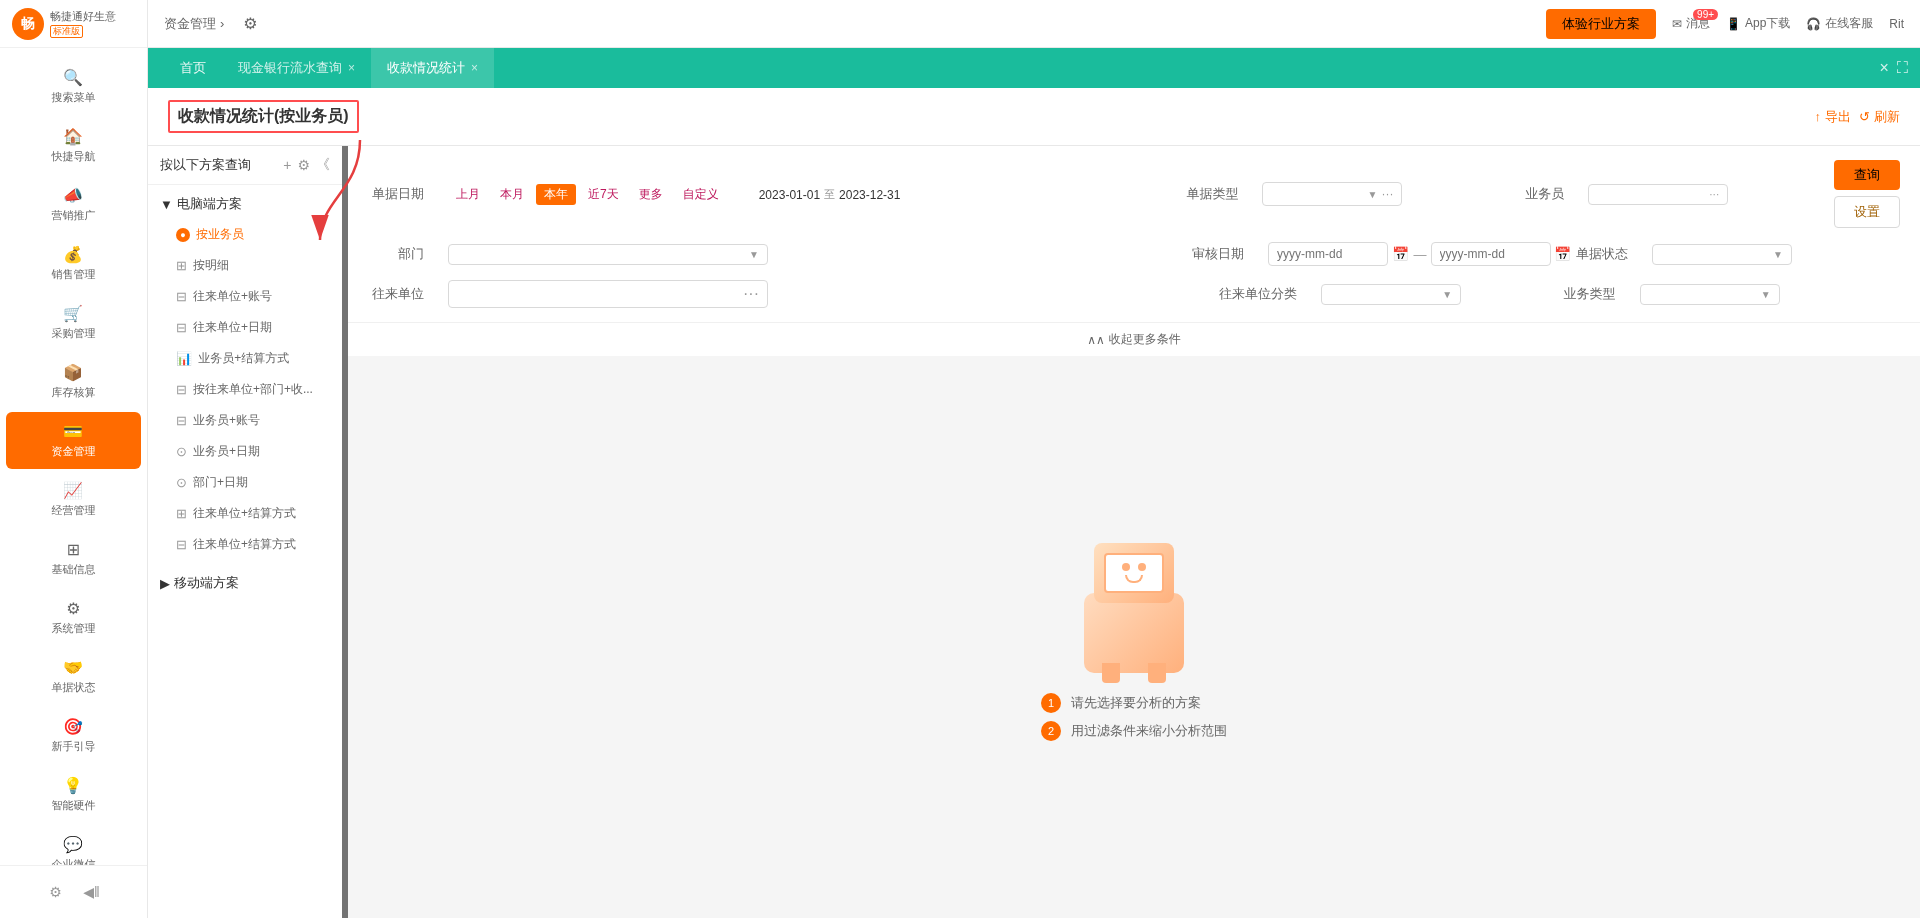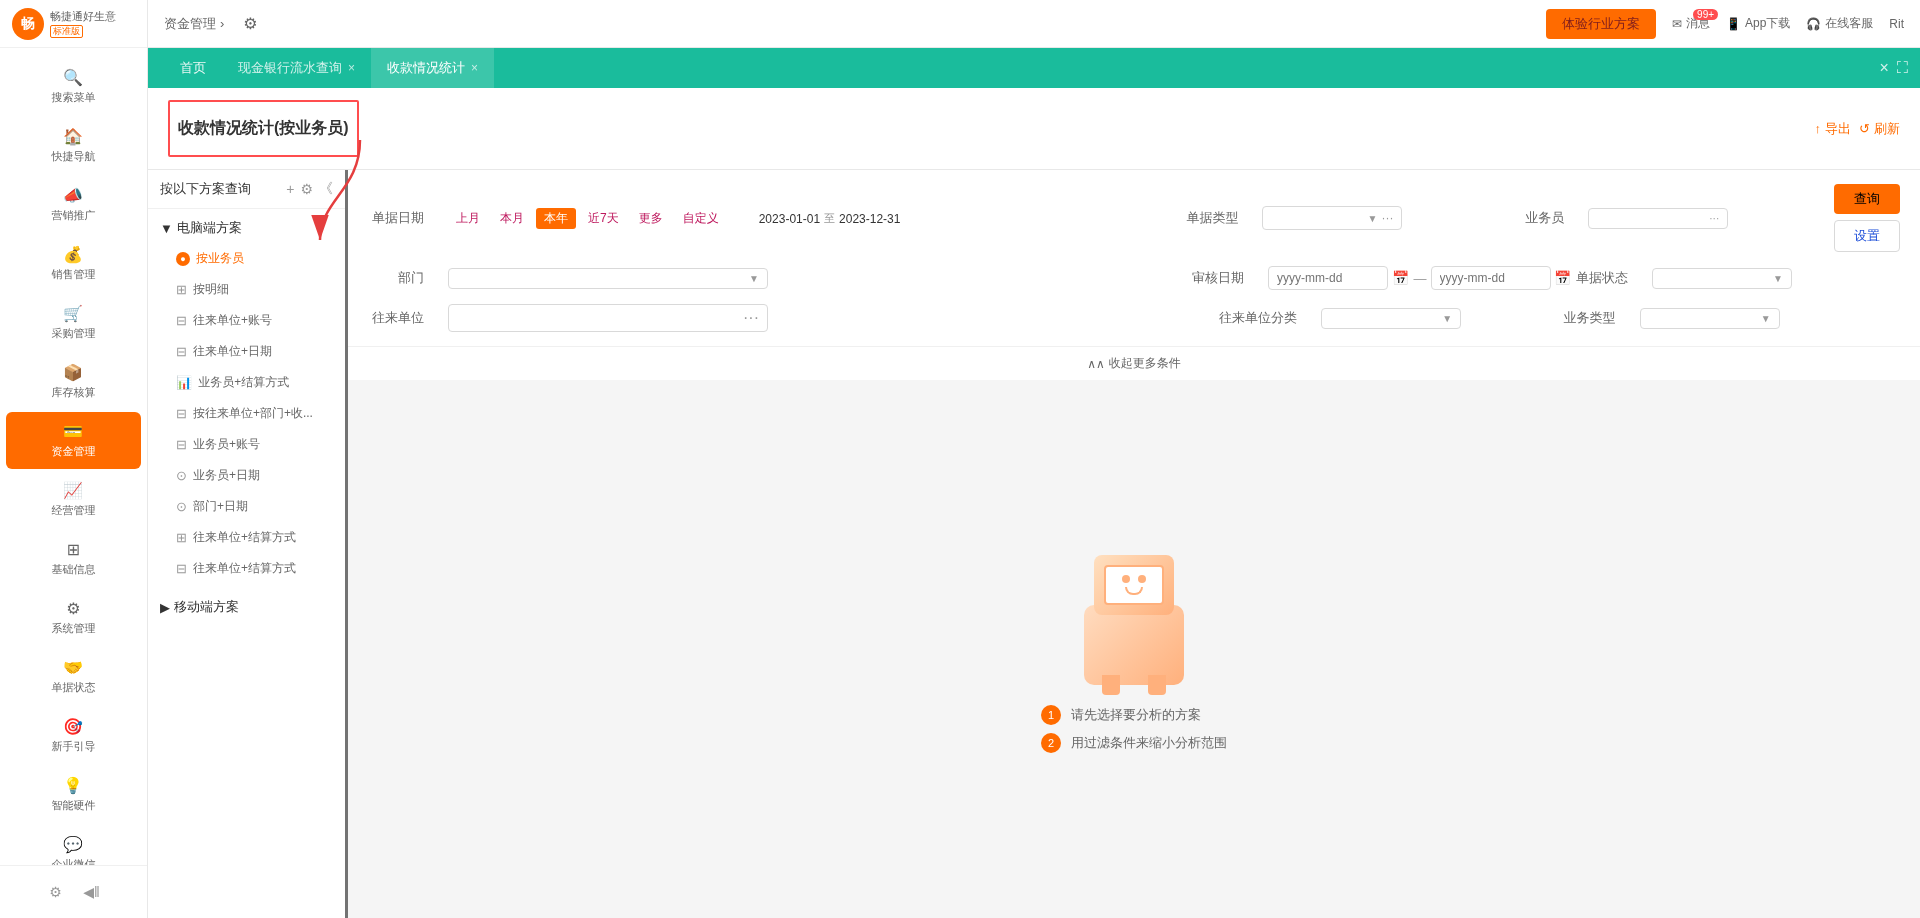--- a/index.html
+++ b/index.html
@@ -24,50 +24,50 @@
     .sidebar-footer-btn { width: 28px; height: 28px; border-radius: 50%; display: flex; align-items: center; justify-content: center; cursor: pointer; color: #999; font-size: 14px; }
 
     
     .main-area { flex: 1; display: flex; flex-direction: column; overflow: hidden; }
 
     
     .topbar { height: 48px; background: #fff; border-bottom: 1px solid #e8e8e8; display: flex; align-items: center; padding: 0 16px; gap: 12px; }
     .topbar-breadcrumb { display: flex; align-items: center; gap: 4px; color: #666; font-size: 13px; }
     .topbar-right { margin-left: auto; display: flex; align-items: center; gap: 16px; }
     .topbar-settings { width: 28px; height: 28px; display: flex; align-items: center; justify-content: center; cursor: pointer; color: #666; font-size: 16px; }
-    .topbar-trial-btn { background: #ff6b00; color: #7f1d1d; border: none; border-radius: 4px; padding: 6px 16px; font-size: 13px; cursor: pointer; }
+    .topbar-trial-btn { background: #ff6b00; color: #000000; border: none; border-radius: 4px; padding: 6px 16px; font-size: 13px; cursor: pointer; }
     .topbar-icon-group { display: flex; align-items: center; gap: 16px; color: #666; font-size: 12px; }
     .topbar-icon-item { display: flex; align-items: center; gap: 4px; cursor: pointer; position: relative; }
     .badge { background: #ff4d4f; color: white; font-size: 10px; border-radius: 10px; padding: 0 4px; min-width: 16px; text-align: center; position: absolute; top: -6px; right: -8px; }
     .topbar-user { font-size: 12px; color: #666; }
 
     
     .tabbar { height: 40px; background: #1abc9c; display: flex; align-items: center; padding: 0 0 0 16px; gap: 0; }
     .tab { height: 40px; display: flex; align-items: center; padding: 0 16px; color: rgba(255,255,255,0.8); font-size: 13px; cursor: pointer; position: relative; gap: 6px; }
     .tab.active { background: rgba(255,255,255,0.15); color: white; }
     .tab-close { font-size: 12px; color: rgba(255,255,255,0.7); cursor: pointer; }
     .tab-home { color: rgba(255,255,255,0.9); }
     .tabbar-actions { margin-left: auto; display: flex; align-items: center; gap: 8px; padding-right: 12px; }
     .tabbar-action-btn { color: rgba(255,255,255,0.8); cursor: pointer; font-size: 16px; }
 
     
     .page-content { flex: 1; display: flex; flex-direction: column; overflow: hidden; background: #f5f5f5; }
 
     
     .page-header { background: #fff; padding: 12px 20px; display: flex; align-items: center; border-bottom: 1px solid #e8e8e8; }
-    .page-title { font-size: 16px; font-weight: bold; color: #333; border: 2px solid #ff4d4f; padding: 16px 8px; border-radius: 2px; }
+    .page-title { font-size: 16px; font-weight: bold; color: #333; border: 2px solid #ff4d4f; padding: 4px 8px; border-radius: 2px; }
     .page-actions { margin-left: auto; display: flex; gap: 8px; }
     .btn-export { display: flex; align-items: center; gap: 4px; color: #ff6b00; cursor: pointer; font-size: 13px; }
     .btn-refresh { display: flex; align-items: center; gap: 4px; color: #ff6b00; cursor: pointer; font-size: 13px; }
 
     
     .content-body { display: flex; flex: 1; overflow: hidden; }
 
     
-    .left-panel { width: 200px; background: #fff; border-right: 3px solid #737373; flex-shrink: 0; overflow-y: auto; }
+    .left-panel { width: 200px; background: #fff; border-right: 6px solid #737373; flex-shrink: 0; overflow-y: auto; }
     .left-panel-header { display: flex; align-items: center; padding: 10px 12px; font-size: 13px; color: #333; border-bottom: 1px solid #f0f0f0; gap: 6px; }
     .left-panel-header .header-text { flex: 1; }
     .left-panel-header .header-btn { cursor: pointer; color: #999; font-size: 14px; }
 
     .scheme-group { padding: 4px 0; }
     .scheme-group-header { display: flex; align-items: center; padding: 6px 12px; cursor: pointer; color: #333; font-size: 13px; gap: 4px; }
     .scheme-item { display: flex; align-items: center; padding: 7px 12px 7px 28px; cursor: pointer; color: #666; font-size: 12px; gap: 6px; }
     .scheme-item.active { color: #ff6b00; }
     .scheme-item-icon { font-size: 13px; color: #999; }
 
@@ -79,21 +79,21 @@
     .date-input-group { display: flex; align-items: flex-end; gap: 4px; margin-left: 8px; }
     .date-value { font-size: 12px; color: #333; }
     .filter-select { display: flex; align-items: center; border: 1px solid #d9d9d9; border-radius: 4px; padding: 4px 8px; min-width: 160px; cursor: pointer; background: white; }
     .filter-select .select-text { flex: 1; color: #999; font-size: 12px; }
     .filter-select .select-arrow { color: #999; font-size: 10px; }
     .filter-input { border: 1px solid #d9d9d9; border-radius: 4px; padding: 4px 8px; font-size: 12px; color: #333; min-width: 120px; }
     .filter-dash { color: #999; }
     .filter-cal-icon { color: #999; cursor: pointer; font-size: 14px; }
     .filter-ellipsis { color: #999; cursor: pointer; font-size: 16px; }
     .btn-query { background: #ff6b00; color: #000000; border: none; border-radius: 4px; padding: 6px 20px; cursor: pointer; font-size: 13px; }
-    .btn-settings { background: white; color: #1d4ed8; border: 1px solid #d9d9d9; border-radius: 4px; padding: 6px 16px; cursor: pointer; font-size: 13px; }
+    .btn-settings { background: white; color: #a16207; border: 1px solid #d9d9d9; border-radius: 4px; padding: 6px 16px; cursor: pointer; font-size: 13px; }
 
     
     .collapse-bar { background: #fff; display: flex; align-items: center; justify-content: center; padding: 8px; border-top: 1px solid #f0f0f0; cursor: pointer; color: #666; font-size: 12px; gap: 4px; }
 
     
     .empty-area { flex: 1; display: flex; flex-direction: column; align-items: center; justify-content: center; background: #f5f5f5; padding: 40px; }
     .empty-steps { display: flex; flex-direction: column; gap: 8px; }
     .empty-step { display: flex; align-items: center; gap: 10px; color: #666; font-size: 13px; }
     .step-num { width: 20px; height: 20px; background: #ff6b00; color: white; border-radius: 50%; display: flex; align-items: center; justify-content: center; font-size: 11px; flex-shrink: 0; }
 

